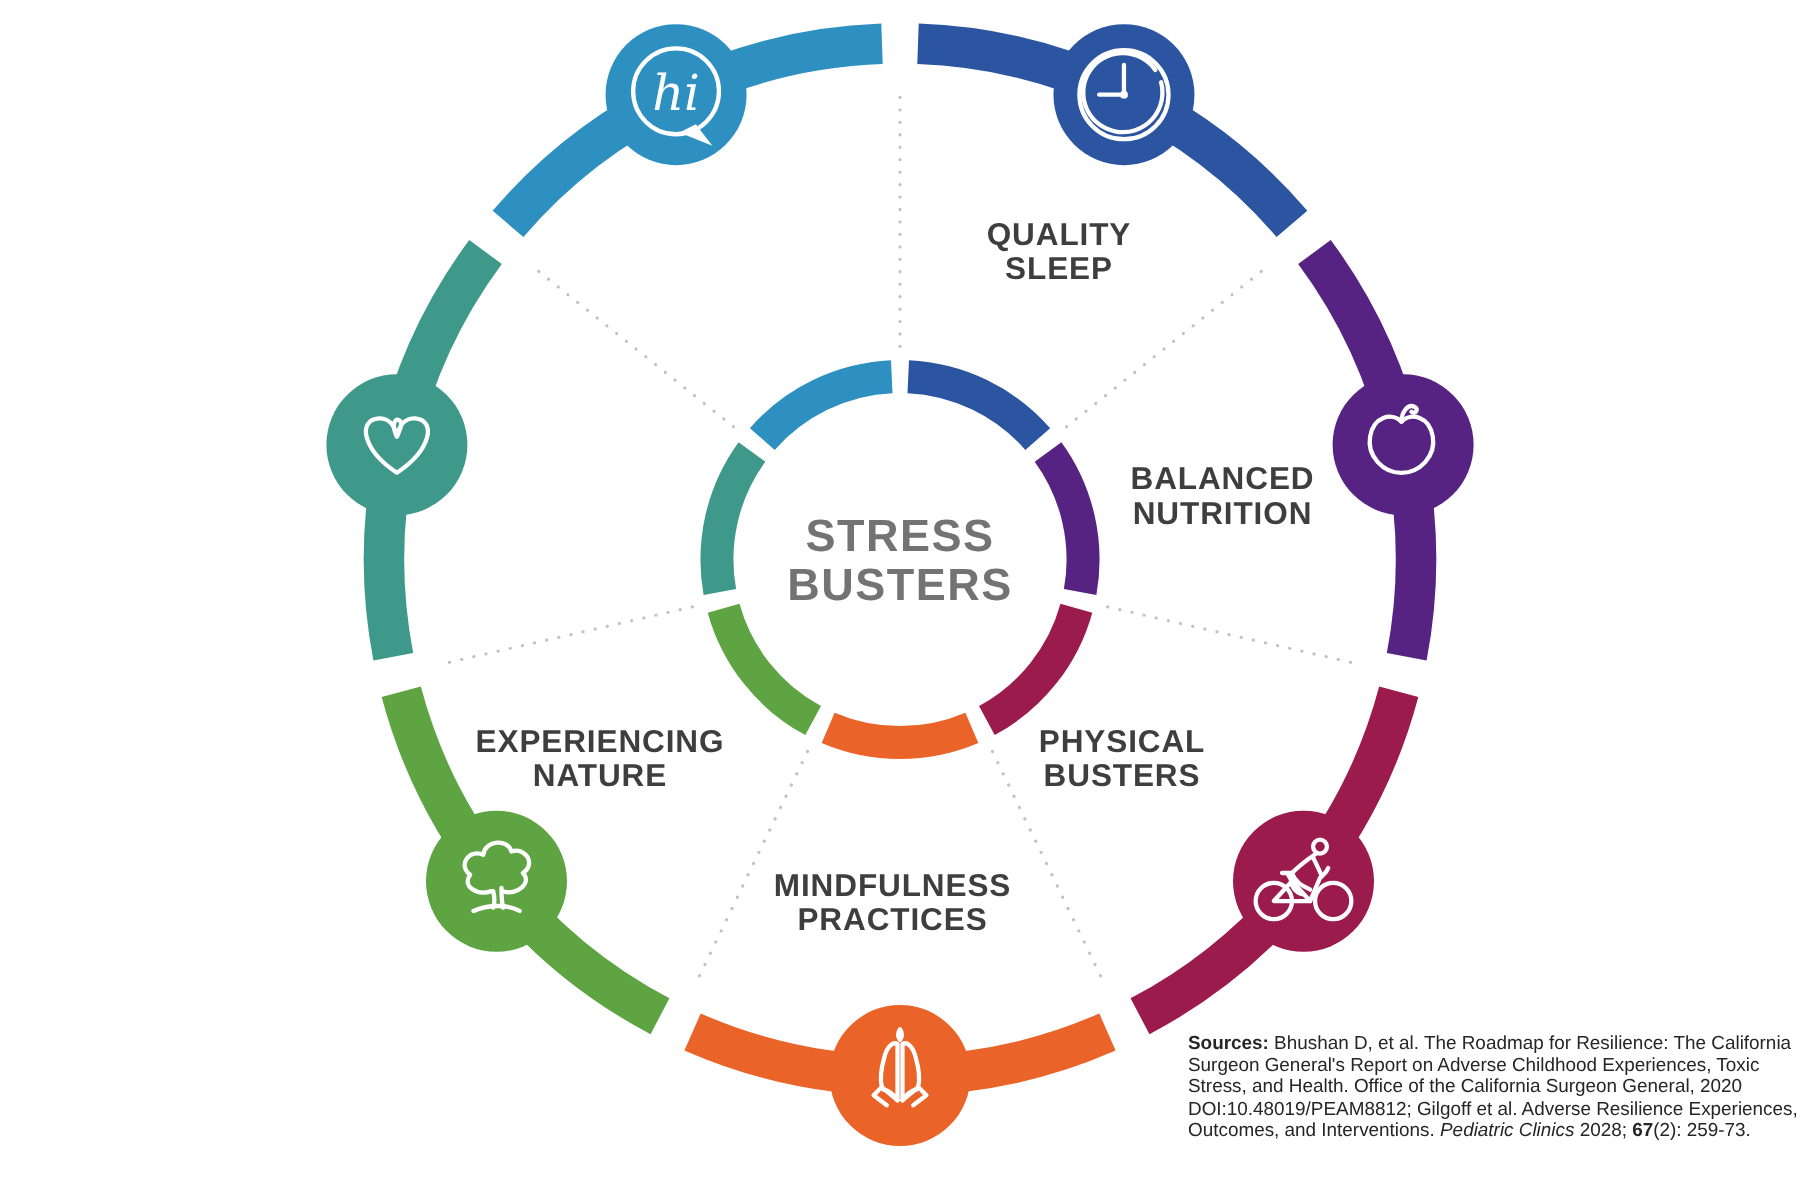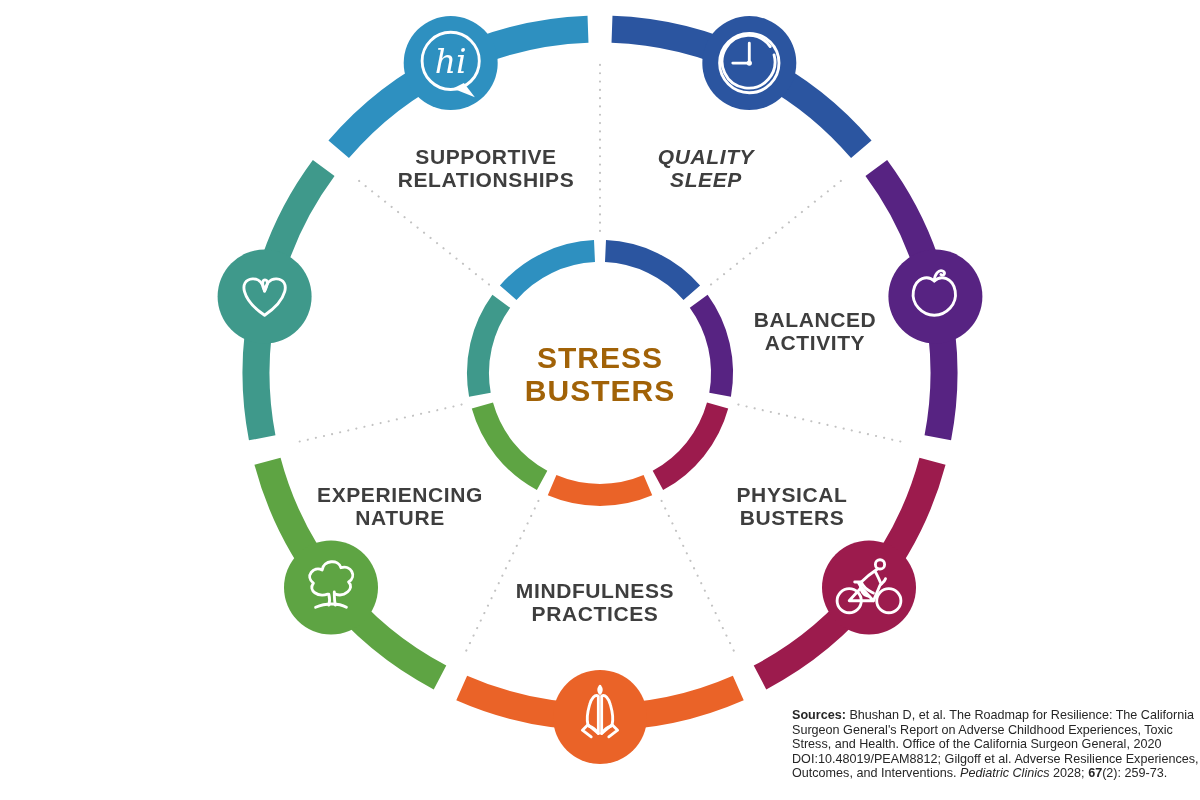--- a/index.html
+++ b/index.html
@@ -5,24 +5,24 @@
   html,body{margin:0;padding:0;background:#ffffff;}
   body{width:1200px;height:800px;overflow:hidden;font-family:"Liberation Sans",sans-serif;}
   #stage{position:relative;width:986px;height:800px;background:#fff;}
   #wheel{position:absolute;left:0;top:0;}
   .dot-line{stroke:#c2c2c2;stroke-width:2.1;stroke-dasharray:0.1 8.2;stroke-linecap:round;}
   .icon{stroke:#fff;fill:none;stroke-width:2.6;stroke-linecap:round;stroke-linejoin:round;}
   .icon .f{fill:#fff;stroke:none;}
   .icon .ht{fill:#fff;stroke:none;font:italic 30px "DejaVu Serif",serif;}
   .center-title{position:absolute;left:600px;top:374px;transform:translate(-50%,-50%);
     text-align:center;font-weight:700;font-size:30px;line-height:33px;letter-spacing:1px;
-    color:#a16207;white-space:nowrap;}
+    color:#737373;white-space:nowrap;}
   .seg-label{position:absolute;transform:translate(-50%,-50%);text-align:center;
     font-weight:700;font-size:21px;line-height:23px;letter-spacing:0.6px;color:#3e3e3e;white-space:nowrap;}
-  .sources{position:absolute;left:792px;top:708px;font-size:12.6px;line-height:14.6px;
+  .sources{position:absolute;left:792px;top:688px;font-size:12.6px;line-height:14.6px;
     color:#262626;white-space:nowrap;}
   .sources b{font-weight:700;}
   .sources i{font-style:italic;}
 </style>
 </head>
 <body>
 
 <div id="stage">
   <svg id="wheel" width="1200" height="800" viewBox="0 0 1200 800">
       <line x1="600.0" y1="231.0" x2="600.0" y2="61.0" class="dot-line"></line>
@@ -99,37 +99,33 @@
     <div>BUSTERS</div>
   </div>
 
   <div class="sources" id="sources">
       <div><b>Sources:</b><span> Bhushan D, et al. The Roadmap for Resilience: The California</span></div>
       <div><span>Surgeon General's Report on Adverse Childhood Experiences, Toxic</span></div>
       <div><span>Stress, and Health. Office of the California Surgeon General, 2020</span></div>
       <div><span>DOI:10.48019/PEAM8812; Gilgoff et al. Adverse Resilience Experiences,</span></div>
       <div><span>Outcomes, and Interventions. </span><i>Pediatric Clinics</i><span> 2028; </span><b>67</b><span>(2): 259-73.</span></div>
     </div>
-<div class="seg-label" style="left: 706px; top: 168px; font-style: italic;">
+<div class="seg-label" style="left: 706px; top: 168px;">
       <div>QUALITY</div>
       <div>SLEEP</div>
     </div>
     <div class="seg-label" style="left: 815px; top: 331px;">
       <div>BALANCED</div>
-      <div>ACTIVITY</div>
+      <div>NUTRITION</div>
     </div>
-    <div class="seg-label" style="left: 792px; top: 506px;">
+    <div class="seg-label" style="left: 748px; top: 506px;">
       <div>PHYSICAL</div>
       <div>BUSTERS</div>
     </div>
     <div class="seg-label" style="left: 400px; top: 506px;">
       <div>EXPERIENCING</div>
       <div>NATURE</div>
     </div>
     <div class="seg-label" style="left: 595px; top: 602px;">
       <div>MINDFULNESS</div>
       <div>PRACTICES</div>
     </div>
-    <div class="seg-label" style="left: 486px; top: 168px;">
-      <div>SUPPORTIVE</div>
-      <div>RELATIONSHIPS</div>
-    </div>
   </div>
 
 </body></html>

